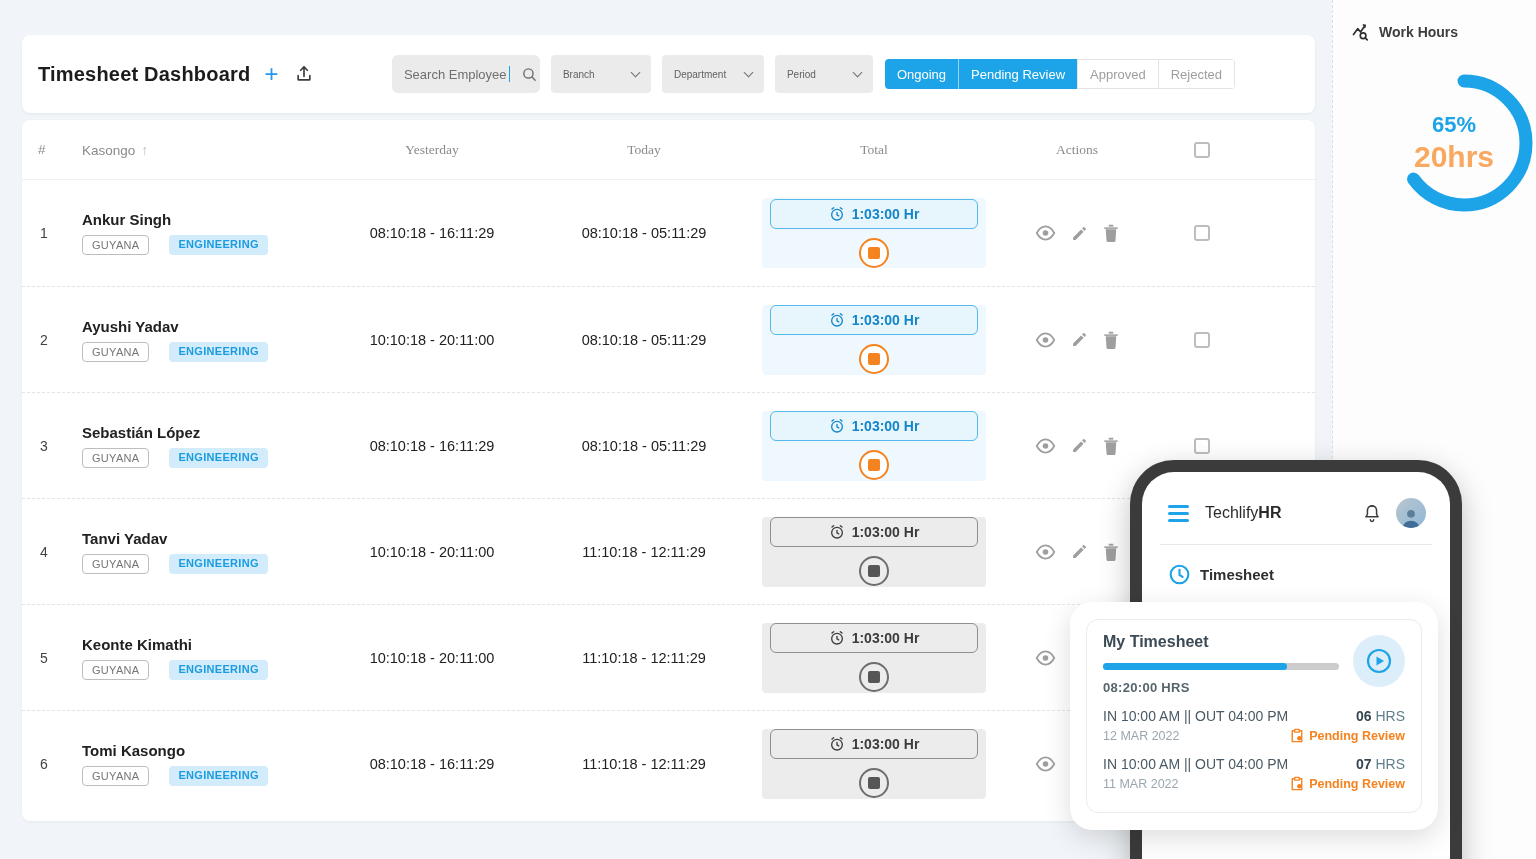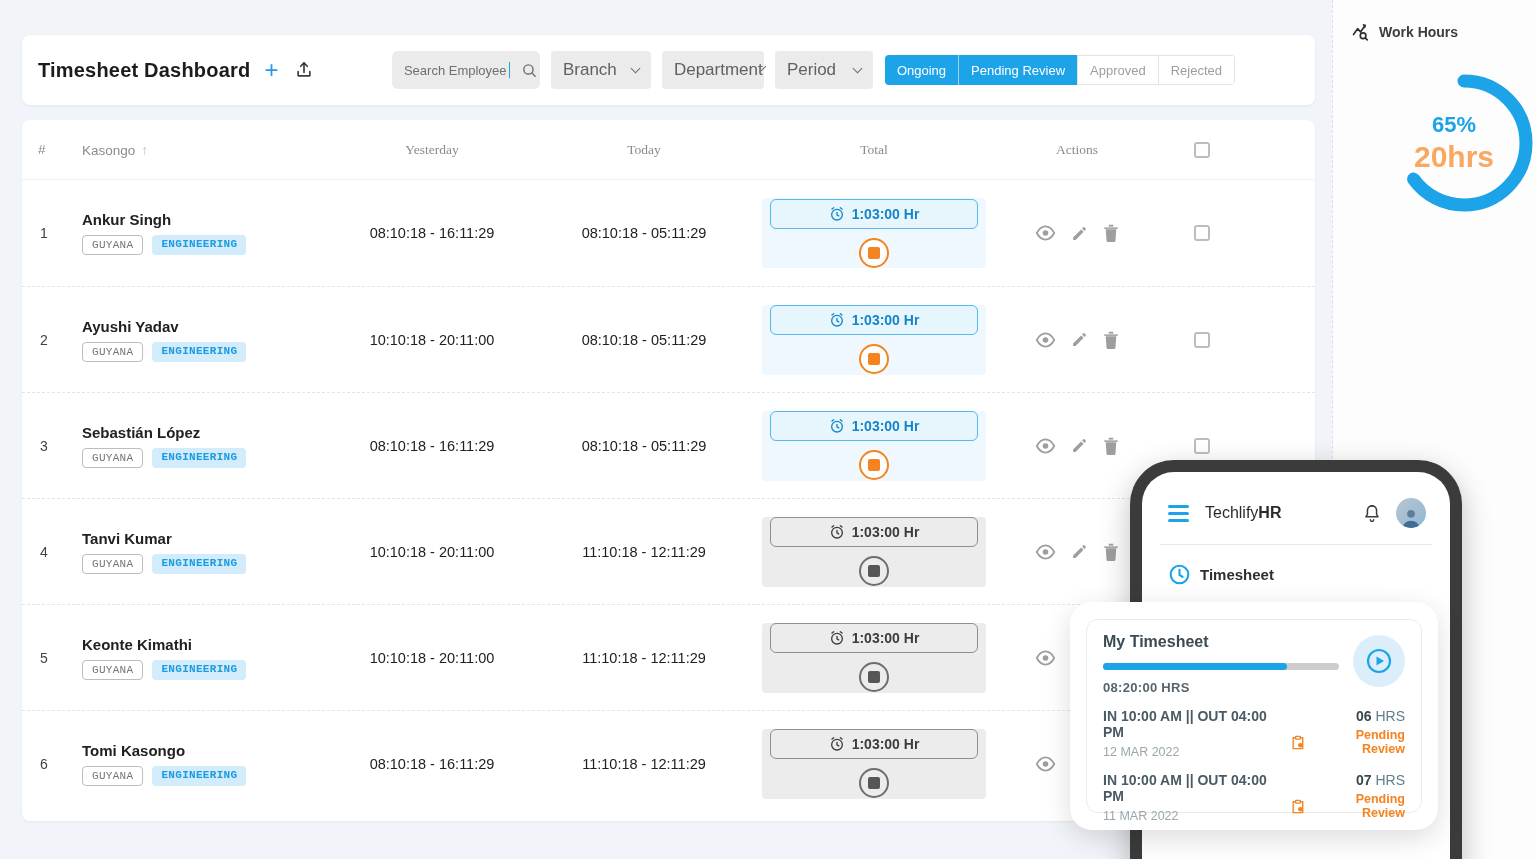--- a/index.html
+++ b/index.html
@@ -1,33 +1,33 @@
 <!DOCTYPE html>
 <html><head>
 <meta charset="utf-8">
 <style>
   * { margin:0; padding:0; box-sizing:border-box; }
   html,body { width:1536px; height:859px; }
   body { font-family:"Liberation Sans", sans-serif; background:#f1f4f8; overflow:hidden; }
   #stage { position:relative; width:1536px; height:859px; overflow:hidden; }
 
   
-  .header-card { position:absolute; left:22px; top:35px; width:1293px; height:70px;
+  .header-card { position:absolute; left:22px; top:35px; width:1293px; height:78px;
     background:#fff; border-radius:8px; box-shadow:0 1px 3px rgba(0,0,0,.06);
     display:flex; align-items:center; padding:0 80px 0 16px; z-index:2; }
   .page-title { font-size:20px; font-weight:bold; color:#1c1c1c; letter-spacing:.2px; }
   .plus-btn { color:#2196f3; font-size:24px; font-weight:400; margin-left:14px; cursor:pointer; line-height:1; }
   .export-btn { margin-left:16px; cursor:pointer; display:flex; }
   .spacer { flex:1; }
   .search-box { width:148px; height:38px; background:#ebebeb; border-radius:6px;
     display:flex; align-items:center; padding:0 2px 0 12px; font-size:13px; color:#6f6f6f; }
   .search-box .caret { width:1.5px; height:16px; background:#1ca3e8; margin-left:2px; }
   .search-box .mag { margin-left:auto; display:flex; }
   .dropdown { height:38px; background:#ebebeb; border-radius:4px; margin-left:11px;
-    display:flex; align-items:center; justify-content:space-between; padding:0 12px; font-size:17px; color:#616161; cursor:pointer; }
+    display:flex; align-items:center; justify-content:space-between; padding:0 12px; font-size:10px; color:#616161; cursor:pointer; }
   .dd-branch{ width:100px; } .dd-dept{ width:102px; } .dd-period{ width:98px; }
   .chev { width:7px; height:7px; border-right:1.6px solid #707070; border-bottom:1.6px solid #707070;
     transform:rotate(45deg); margin-top:-4px; }
   .status-group { display:flex; margin-left:12px; border-radius:4px; overflow:hidden; }
   .status-btn { height:30px; padding:0 12px; font-size:13px; display:flex; align-items:center; cursor:pointer; white-space:nowrap; }
   .status-btn.active { background:#1ca3e8; color:#fff; }
   .status-btn.active + .status-btn.active { border-left:1px solid rgba(255,255,255,.55); }
   .status-btn.inactive { background:#fff; color:#9e9e9e; border:1px solid #e3e3e3; }
   .status-btn.inactive + .status-btn.inactive { border-left:none; }
 
@@ -36,21 +36,21 @@
     background:#fff; border-radius:8px; box-shadow:0 1px 3px rgba(0,0,0,.05); z-index:1; }
   .thead, .trow { display:grid; grid-template-columns:44px 244px 212px 212px 248px 158px 92px;
     align-items:center; padding:0 0 0 16px; }
   .thead { height:60px; border-bottom:1px solid #f0f0f0; color:#8b8b8b; font-size:13.5px; }
   .th-center { text-align:center;font-family:Liberation Serif, serif; }
   .sort-arrow { color:#c0c0c0; font-size:14px; margin-left:6px; }
   .trow { height:106px; border-top:1px dashed #e4e4e4; }
   .trow:first-child { border-top:none; }
   .cell-num { color:#424242; font-size:14px; padding-left:2px; }
   .emp-name { font-size:15px; font-weight:600; color:#212121; margin-bottom:7px; }
-  .badges { display:flex; gap:9px;font-family:Liberation Mono, monospace; }
+  .badges { display:flex; gap:20px; }
   .badge { font-size:11px; padding:3px 9px; border-radius:4px; letter-spacing:.3px; }
   .badge-country { border:1px solid #bdbdbd; color:#757575; background:#fff; }
   .badge-dept { background:#d2ecfb; color:#1b9be0; font-weight:600; }
   .cell-time { text-align:center; font-size:14.5px; color:#212121; font-weight:500; }
   .total-panel { width:224px; height:70px; margin:0 auto; border-radius:4px;
     display:flex; flex-direction:column; align-items:center; justify-content:center; gap:9px; }
   .trow.running .total-panel { background:#eef8fe; }
   .trow.stopped .total-panel { background:#ececec; }
   .timer-pill { width:208px; height:30px; border-radius:6px; display:flex; align-items:center; justify-content:center;
     gap:7px; font-size:14px; font-weight:bold; cursor:pointer; }
@@ -99,21 +99,21 @@
   .mts-inner { width:100%; height:100%; border:1px solid #ebebeb; border-radius:12px; padding:13px 16px 0 16px; }
   .mts-title { font-size:16px; font-weight:bold; color:#3b4a54; }
   .mts-top { display:flex; align-items:flex-start; }
   .mts-left { flex:1; padding-right:14px; }
   .progress-track { height:7px; background:#ccc; border-radius:4px; margin-top:12px; width:100%; }
   .progress-fill { height:7px; background:#1ca3e8; border-radius:4px; }
   .mts-elapsed { margin-top:10px; font-size:13px; font-weight:600; color:#56656d; letter-spacing:.3px; }
   .play-btn { width:52px; height:52px; border-radius:50%; background:#ddeefb; margin-top:2px;
     display:flex; align-items:center; justify-content:center; cursor:pointer; flex:0 0 auto; }
   .mts-entry { display:flex; justify-content:space-between; margin-top:13px; }
-  .mts-entry .time { font-size:14px; font-weight:700; color:#4a5a64; }
+  .mts-entry .time { font-size:14px; font-weight:400; color:#4a5a64; }
   .mts-entry .date { font-size:12.5px; color:#9aa7af; margin-top:5px; }
   .mts-entry .right { text-align:right; }
   .mts-entry .hrs { font-size:14px; color:#607d8b; }
   .mts-entry .hrs b { color:#37474f; }
   .mts-entry .pending { display:flex; align-items:center; justify-content:flex-end; gap:5px;
     margin-top:4px; font-size:12.5px; font-weight:600; color:#f5831f; }
 </style>
 </head>
 <body>
 
@@ -330,21 +330,21 @@
               </svg>
             </span>
           </div>
           <div class="cell-check">
             <div class="checkbox"></div>
           </div>
         </div>
         <div class="trow stopped">
           <div class="cell-num">4</div>
           <div>
-            <div class="emp-name">Tanvi Kumar</div>
+            <div class="emp-name">Tanvi Yadav</div>
             <div class="badges">
               <span class="badge badge-country">GUYANA</span>
               <span class="badge badge-dept">ENGINEERING</span>
             </div>
           </div>
           <div class="cell-time">10:10:18 - 20:11:00</div>
           <div class="cell-time">11:10:18 - 12:11:29</div>
           <div>
             <div class="total-panel">
               <div class="timer-pill">

